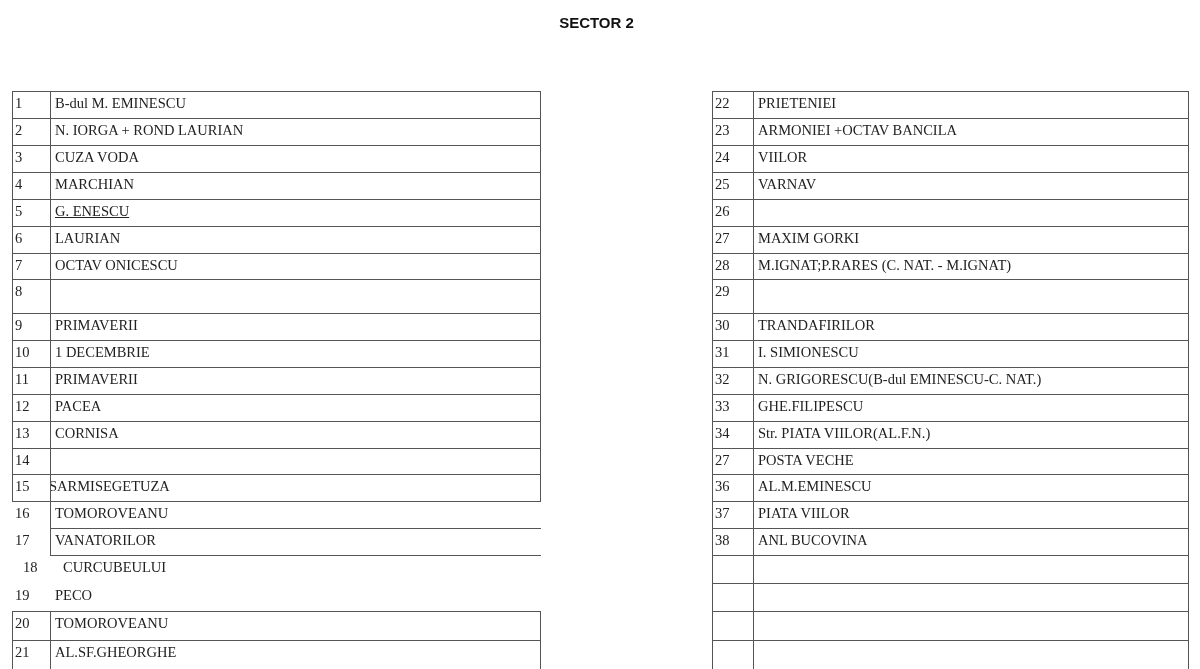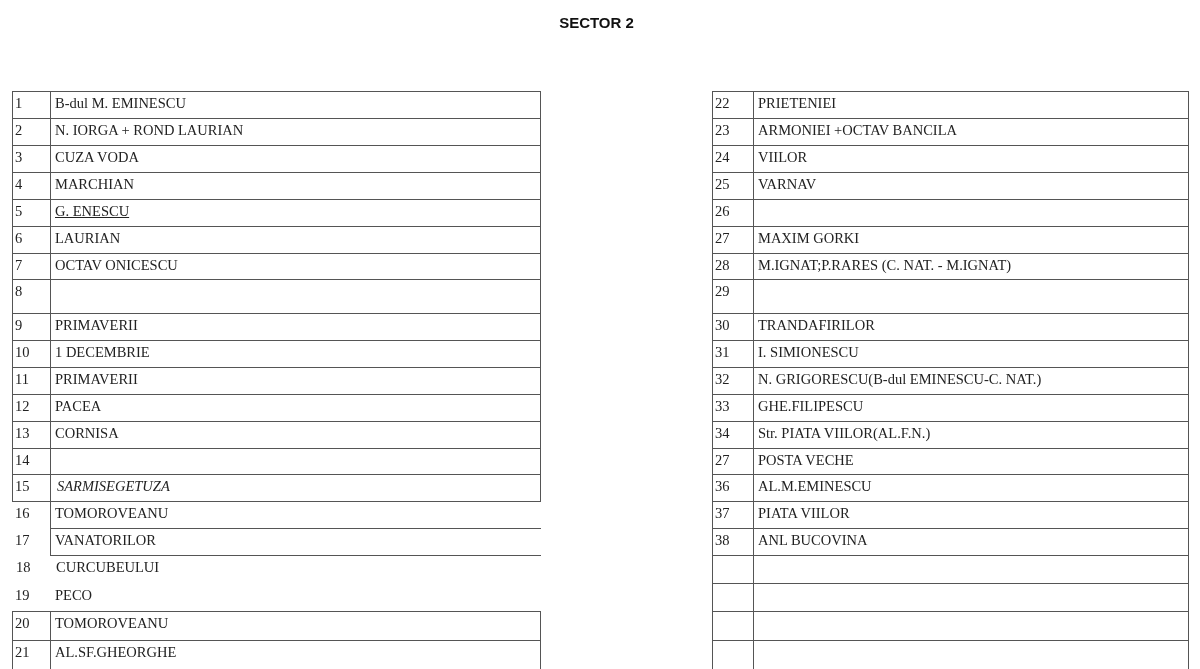--- a/index.html
+++ b/index.html
@@ -153,40 +153,40 @@
 <div class="row" style="left: 12px; top: 448px; width: 528px; height: 26px;">
     <div class="cell-num">14</div>
   </div>
 <div class="bl" style="left: 12px; top: 448px; width: 529px; height: 1px;"></div>
 <div class="bl" style="left: 12px; top: 474px; width: 529px; height: 1px;"></div>
 <div class="bl" style="left: 12px; top: 448px; width: 1px; height: 27px;"></div>
 <div class="bl" style="left: 50px; top: 448px; width: 1px; height: 27px;"></div>
 <div class="bl" style="left: 540px; top: 448px; width: 1px; height: 27px;"></div>
 <div class="row" style="left: 12px; top: 474px; width: 528px; height: 27px;">
     <div class="cell-num">15</div>
-    <div class="cell-name" style="left: 40px; font-style: italic;">SARMISEGETUZA</div>
+    <div class="cell-name" style="left: 32px;">SARMISEGETUZA</div>
   </div>
 <div class="bl" style="left: 12px; top: 474px; width: 529px; height: 1px;"></div>
 <div class="bl" style="left: 12px; top: 501px; width: 529px; height: 1px;"></div>
 <div class="bl" style="left: 12px; top: 474px; width: 1px; height: 28px;"></div>
 <div class="bl" style="left: 50px; top: 474px; width: 1px; height: 28px;"></div>
 <div class="bl" style="left: 540px; top: 474px; width: 1px; height: 28px;"></div>
 <div class="row" style="left: 12px; top: 501px; width: 528px; height: 27px;">
     <div class="cell-num">16</div>
     <div class="cell-name" style="left: 38px;">TOMOROVEANU</div>
   </div>
 <div class="bl" style="left: 50px; top: 501px; width: 1px; height: 28px;"></div>
 <div class="bl" style="left: 50px; top: 528px; width: 491px; height: 1px;"></div>
 <div class="row" style="left: 12px; top: 528px; width: 528px; height: 27px;">
     <div class="cell-num">17</div>
     <div class="cell-name" style="left: 38px;">VANATORILOR</div>
   </div>
 <div class="bl" style="left: 50px; top: 528px; width: 1px; height: 28px;"></div>
 <div class="bl" style="left: 50px; top: 555px; width: 491px; height: 1px;"></div>
-<div class="row" style="left: 13px; top: 555px; width: 528px; height: 28px;">
+<div class="row" style="left: 20px; top: 555px; width: 528px; height: 28px;">
     <div class="cell-num">18</div>
     <div class="cell-name" style="left: 38px;">CURCUBEULUI</div>
   </div>
 <div class="row" style="left: 12px; top: 583px; width: 528px; height: 28px;">
     <div class="cell-num">19</div>
     <div class="cell-name" style="left: 38px;">PECO</div>
   </div>
 <div class="row" style="left: 12px; top: 611px; width: 528px; height: 29px;">
     <div class="cell-num">20</div>
     <div class="cell-name" style="left: 38px;">TOMOROVEANU</div>

